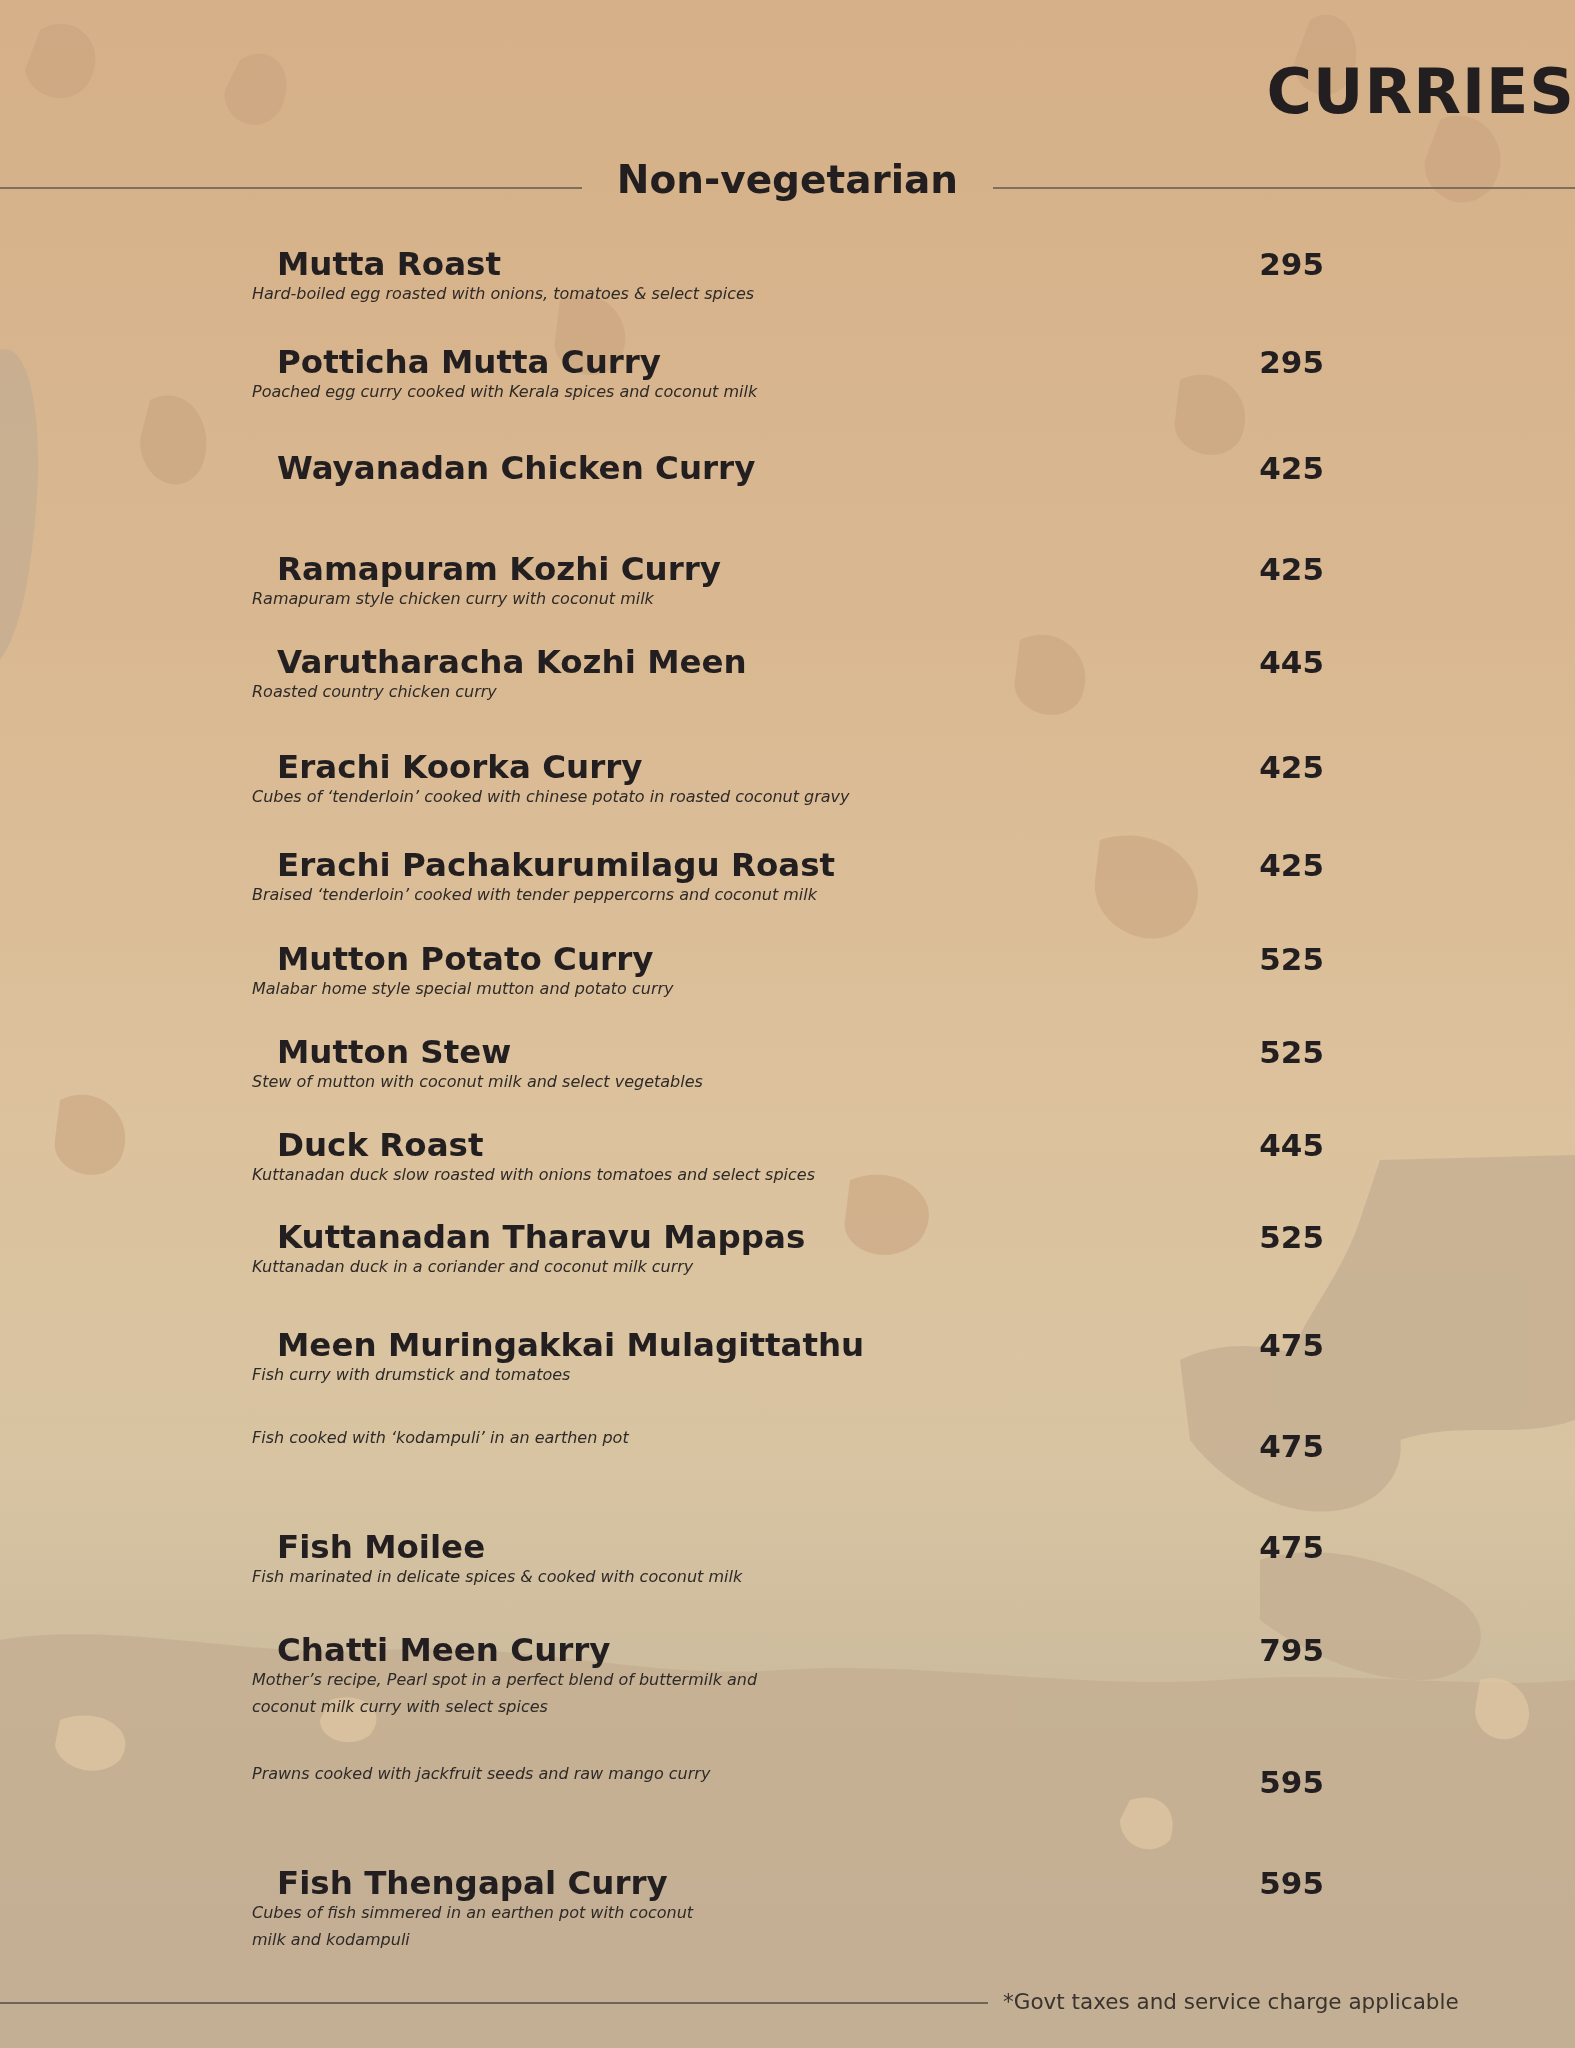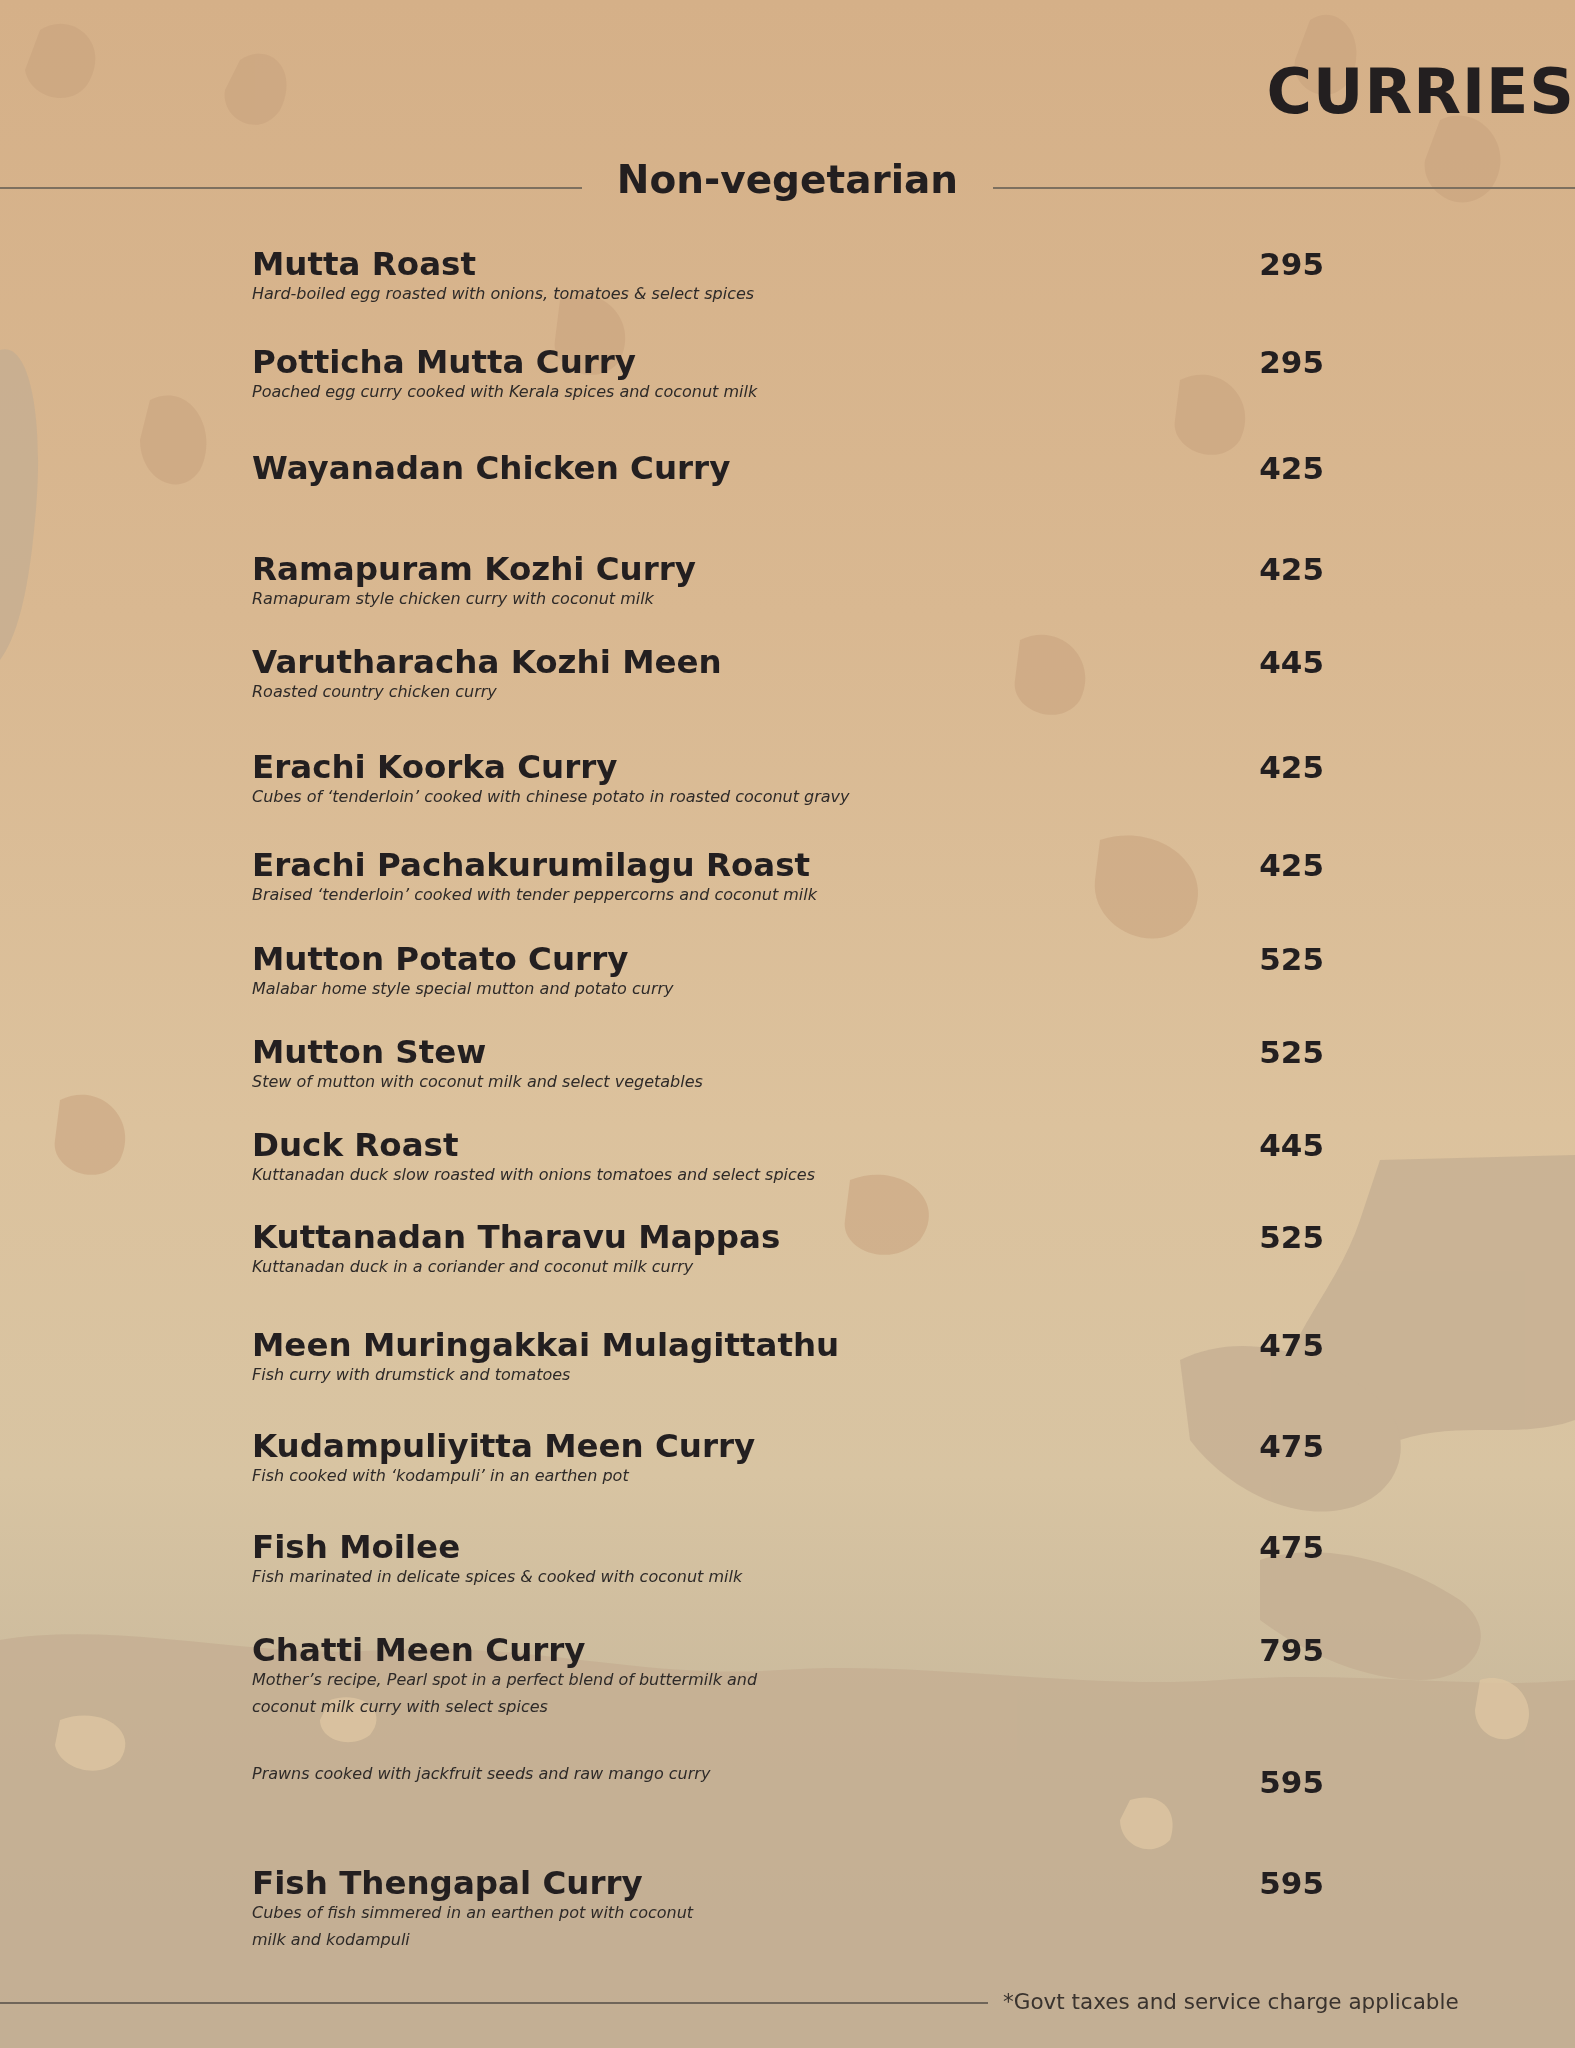--- a/index.html
+++ b/index.html
@@ -82,20 +82,21 @@
       left: 252px;
       width: 1072px;
     }
     .item-name {
       font-family: "DejaVu Sans", sans-serif;
       font-weight: bold;
       font-size: 32.5px;
       line-height: 38px;
       color: #231f20;
       white-space: nowrap;
+      margin-left: 25px;
     }
     .item-desc {
       font-family: "DejaVu Sans", sans-serif;
       font-style: italic;
       font-size: 16px;
       line-height: 27px;
       color: #2e2a28;
       margin-top: -3px;
       white-space: pre-line;
     }
@@ -235,21 +236,20 @@
       <div class="item-name">Kuttanadan Tharavu Mappas</div>
       <div class="item-desc">Kuttanadan duck in a coriander and coconut milk curry</div>
       <div class="item-price">525</div>
     </div>
     <div class="menu-item" style="top:1326px;">
       <div class="item-name">Meen Muringakkai Mulagittathu</div>
       <div class="item-desc">Fish curry with drumstick and tomatoes</div>
       <div class="item-price">475</div>
     </div>
     <div class="menu-item" style="top:1427px;">
-      <div class="item-name">Kudampuliyitta Meen Curry</div>
       <div class="item-desc">Fish cooked with ‘kodampuli’ in an earthen pot</div>
       <div class="item-price">475</div>
     </div>
     <div class="menu-item" style="top:1528px;">
       <div class="item-name">Fish Moilee</div>
       <div class="item-desc">Fish marinated in delicate spices &amp; cooked with coconut milk</div>
       <div class="item-price">475</div>
     </div>
     <div class="menu-item" style="top:1631px;">
       <div class="item-name">Chatti Meen Curry</div>

